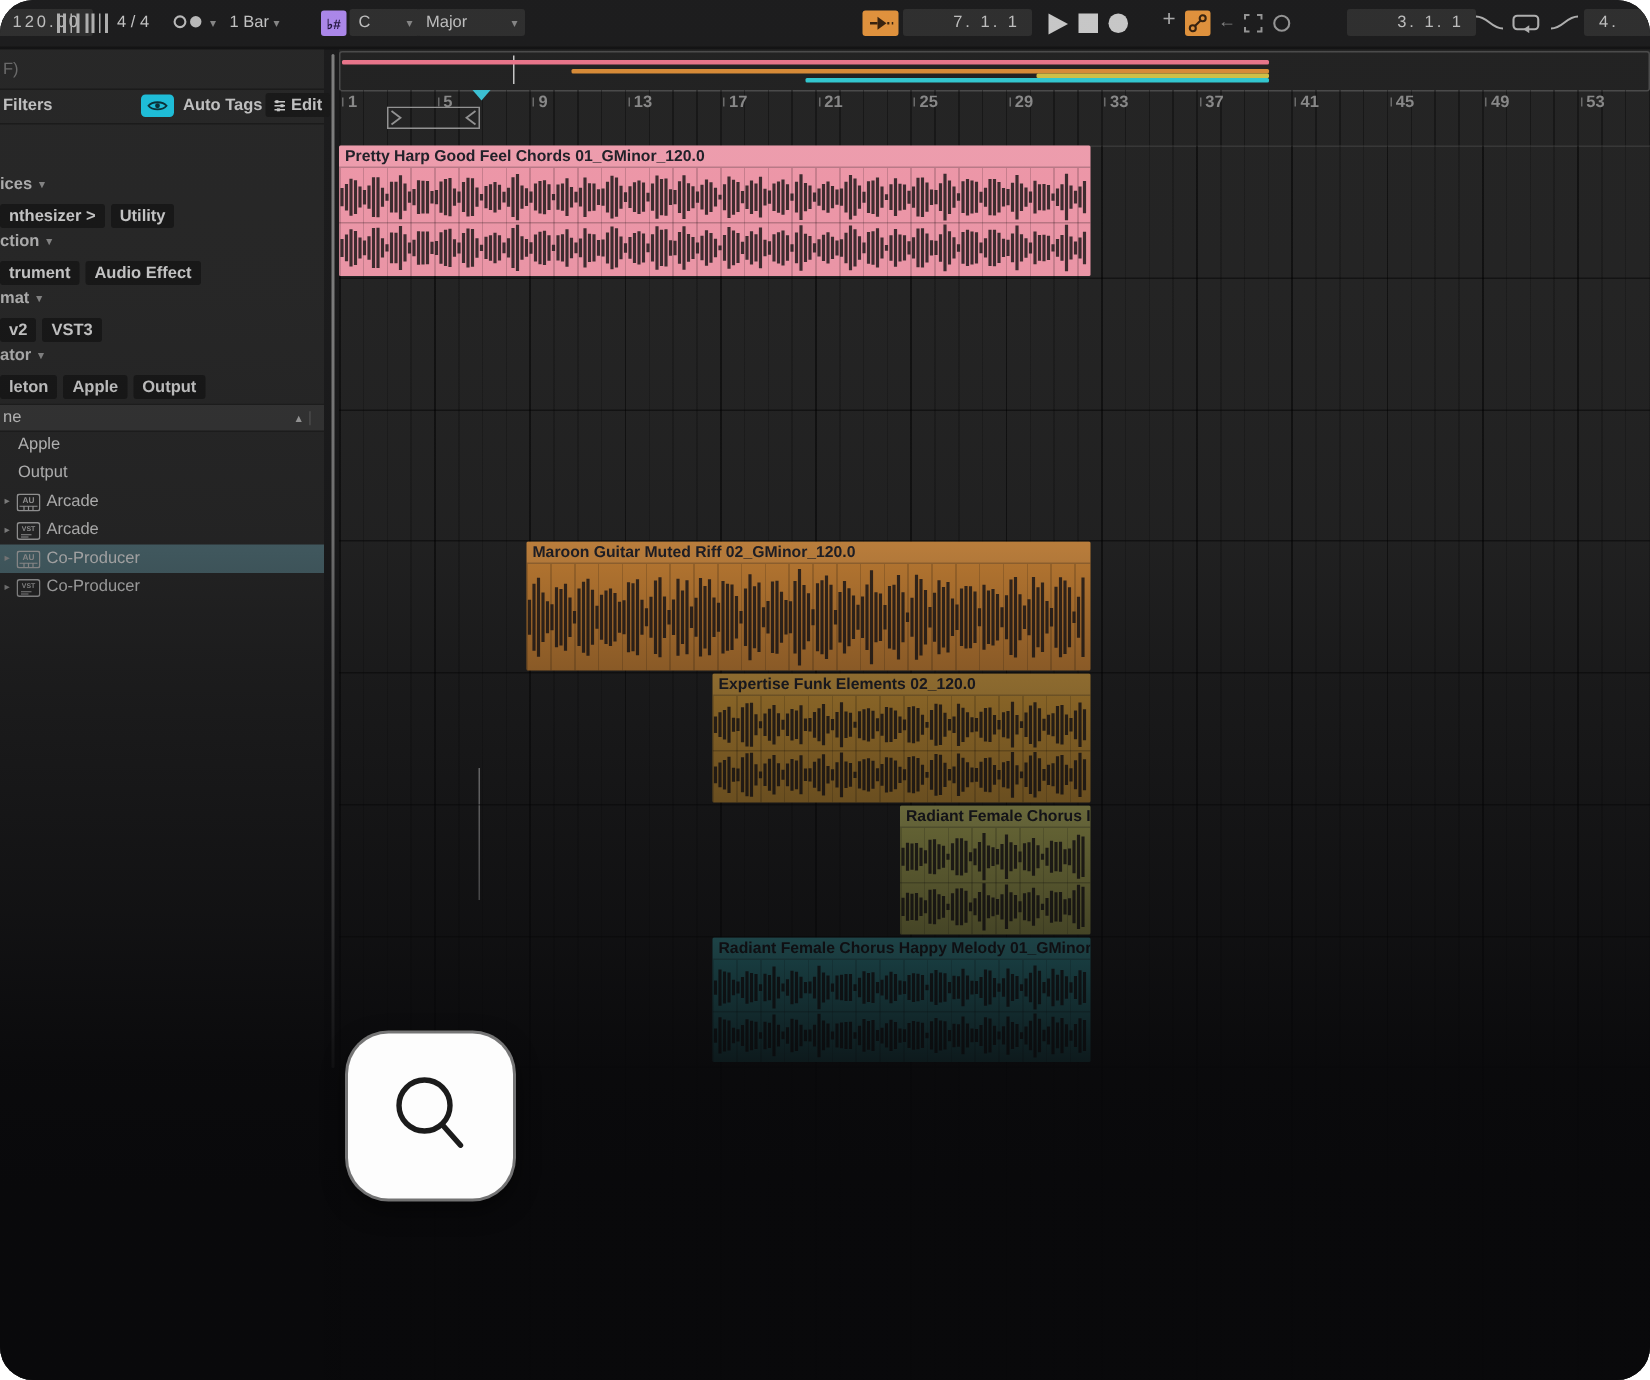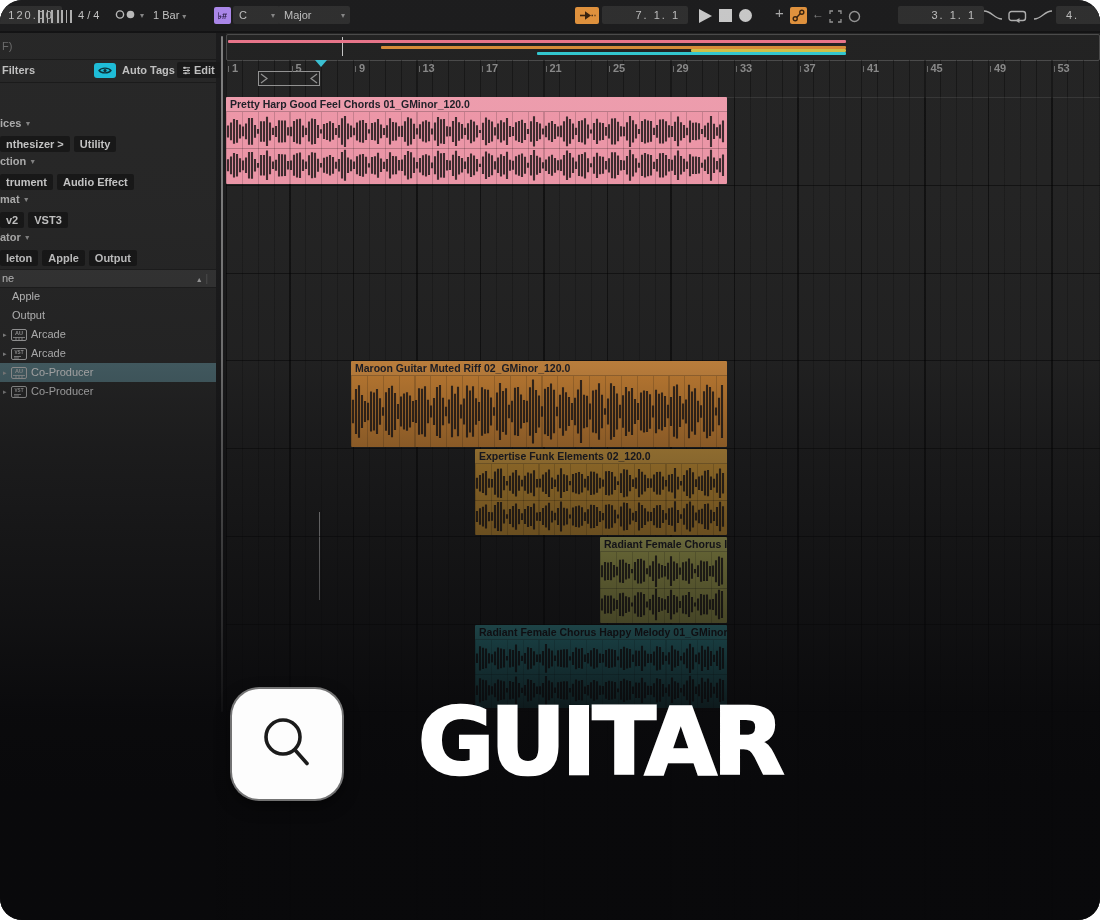--- a/index.html
+++ b/index.html
@@ -337,16 +337,15 @@
   </div>
 
   <div id="shade" class="ab"></div>
   <div id="promo" class="ab">
     <div id="search-badge">
       <svg width="58" height="60" viewBox="0 0 58 60">
         <circle cx="25" cy="23" r="17" fill="none" stroke="#1b1b1b" stroke-width="3.6"></circle>
         <path d="M37.5 36.5 49 49.5" stroke="#1b1b1b" stroke-width="3.6" stroke-linecap="round"></path>
       </svg>
     </div>
-    <div id="keyword">GUITAR</div>
   </div>
 
 </div>
 
 </body></html>

